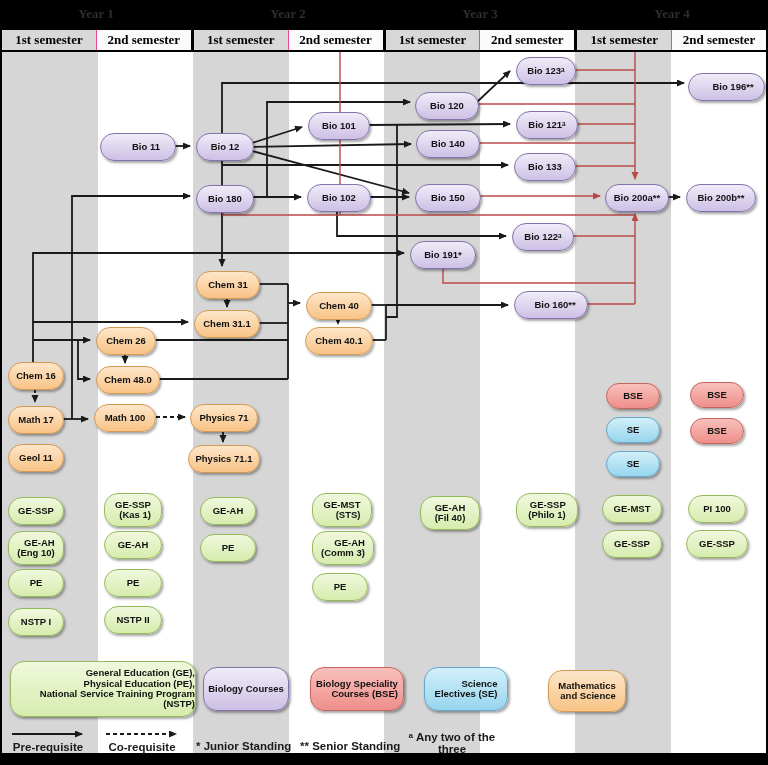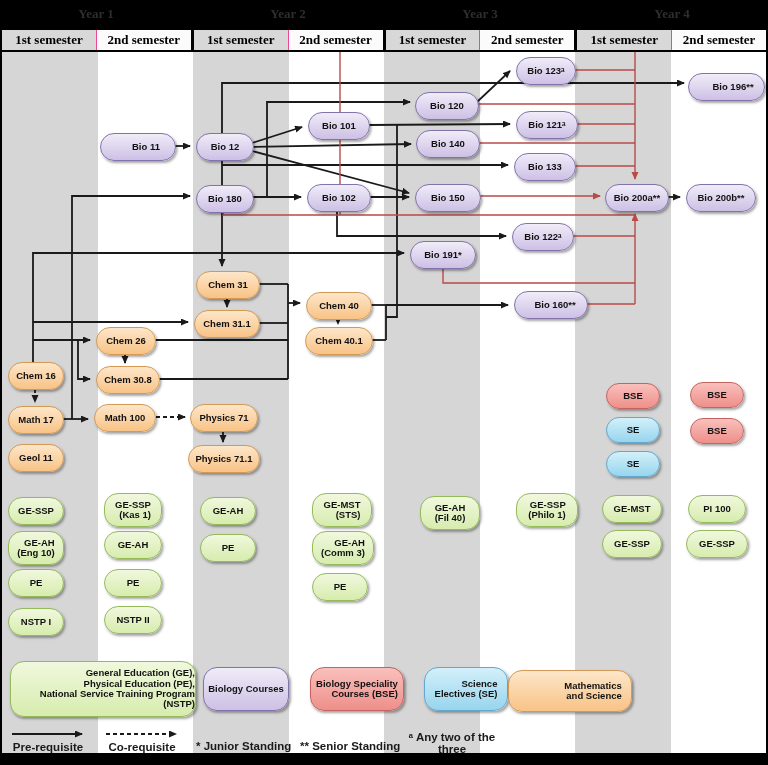--- a/index.html
+++ b/index.html
@@ -156,21 +156,21 @@
       <div class="node purple" style="left: 514px; top: 153px; width: 60px; height: 26px;">Bio 133</div>
       <div class="node purple" style="left: 512px; top: 223px; width: 60px; height: 26px;">Bio 122ᵃ</div>
       <div class="node purple" style="left: 514px; top: 291px; width: 64px; height: 26px; padding-left: 8px;">Bio 160**</div>
       <div class="node purple" style="left: 605px; top: 184px; width: 62px; height: 26px;">Bio 200a**</div>
       <div class="node purple" style="left: 688px; top: 73px; width: 62px; height: 26px; padding-left: 13px;">Bio 196**</div>
       <div class="node purple" style="left: 686px; top: 184px; width: 68px; height: 26px;">Bio 200b**</div>
       <div class="node orange" style="left: 8px; top: 362px; width: 54px; height: 26px;">Chem 16</div>
       <div class="node orange" style="left: 8px; top: 406px; width: 54px; height: 26px;">Math 17</div>
       <div class="node orange" style="left: 8px; top: 444px; width: 54px; height: 26px;">Geol 11</div>
       <div class="node orange" style="left: 96px; top: 327px; width: 58px; height: 26px;">Chem 26</div>
-      <div class="node orange" style="left: 96px; top: 366px; width: 62px; height: 26px;">Chem 30.8</div>
+      <div class="node orange" style="left: 96px; top: 366px; width: 62px; height: 26px;">Chem 48.0</div>
       <div class="node orange" style="left: 94px; top: 404px; width: 60px; height: 26px;">Math 100</div>
       <div class="node orange" style="left: 196px; top: 271px; width: 62px; height: 26px;">Chem 31</div>
       <div class="node orange" style="left: 194px; top: 310px; width: 64px; height: 26px;">Chem 31.1</div>
       <div class="node orange" style="left: 190px; top: 404px; width: 66px; height: 26px;">Physics 71</div>
       <div class="node orange" style="left: 188px; top: 445px; width: 70px; height: 26px;">Physics 71.1</div>
       <div class="node orange" style="left: 306px; top: 292px; width: 64px; height: 26px;">Chem 40</div>
       <div class="node orange" style="left: 305px; top: 327px; width: 66px; height: 26px;">Chem 40.1</div>
       <div class="node green" style="left: 8px; top: 497px; width: 54px; height: 26px;">GE-SSP</div>
       <div class="node green" style="left: 8px; top: 531px; width: 54px; height: 32px;">GE-AH
 (Eng 10)</div>
@@ -202,21 +202,21 @@
       <div class="node green" style="left: 688px; top: 495px; width: 56px; height: 26px;">PI 100</div>
       <div class="node green" style="left: 686px; top: 530px; width: 60px; height: 26px;">GE-SSP</div>
       <div class="node green legendbox" style="left: 10px; top: 661px; width: 184px; height: 54px;">General Education (GE),
 Physical Education (PE),
 National Service Training Program (NSTP)</div>
       <div class="node purple legendbox" style="left: 203px; top: 667px; width: 84px; height: 42px;">Biology Courses</div>
       <div class="node red legendbox" style="left: 310px; top: 667px; width: 92px; height: 42px;">Biology Speciality
 Courses (BSE)</div>
       <div class="node blue legendbox" style="left: 424px; top: 667px; width: 82px; height: 42px;">Science
 Electives (SE)</div>
-      <div class="node orange legendbox" style="left: 508px; top: 670px; width: 76px; height: 40px; padding-left: 46px;">Mathematics
+      <div class="node orange legendbox" style="left: 548px; top: 670px; width: 76px; height: 40px;">Mathematics
 and Science</div>
     </div>
 
   <div class="note" style="left:8px;top:741px;width:80px;text-align:center">Pre-requisite</div>
   <div class="note" style="left:100px;top:741px;width:84px;text-align:center">Co-requisite</div>
   <div class="note" style="left:196px;top:740px">* Junior Standing</div>
   <div class="note" style="left:300px;top:740px">** Senior Standing</div>
   <div class="note" style="left:404px;top:731px;width:96px;text-align:center">ᵃ Any two of the
 three</div>
 

